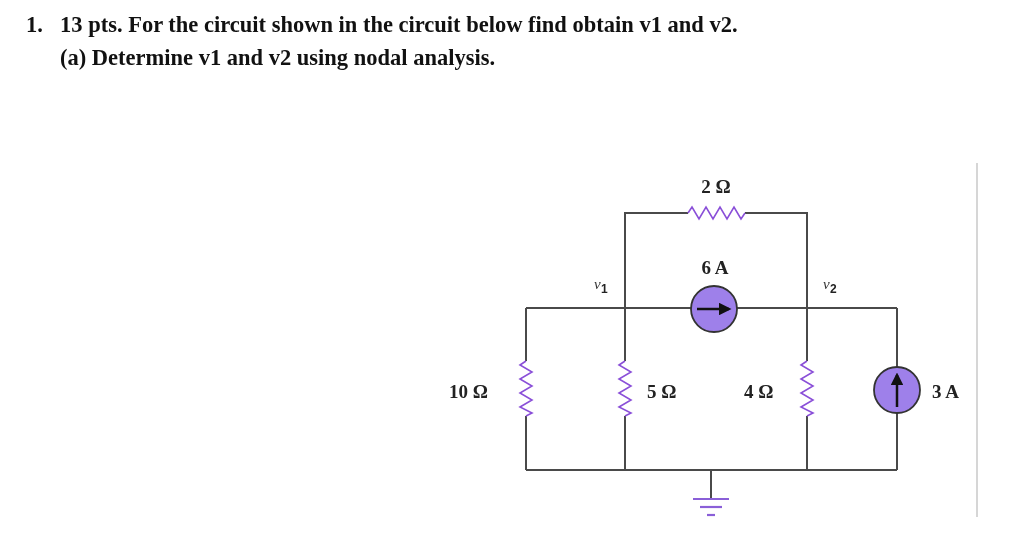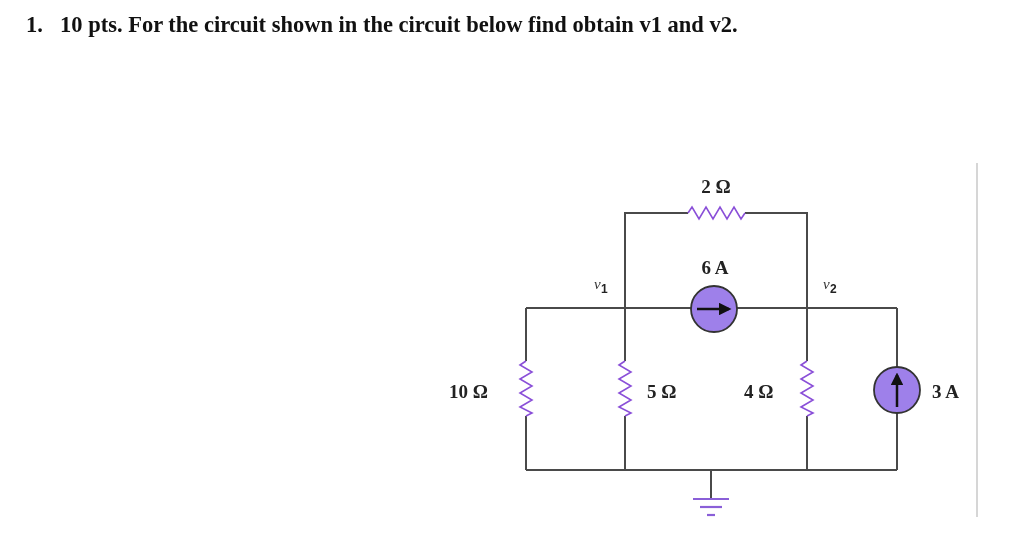--- a/index.html
+++ b/index.html
@@ -11,21 +11,22 @@
   .omega { font-weight:normal; }
   svg.circ { position:absolute; left:0; top:0; }
   .lbl { font-family:"Liberation Serif","DejaVu Serif",serif; font-weight:bold; font-size:19px; fill:#222; }
   .lbl-it { font-family:"Liberation Serif","DejaVu Serif",serif; font-style:italic; font-size:15px; fill:#333; }
   .lbl-sub { font-family:"Liberation Sans","DejaVu Sans",sans-serif; font-weight:bold; font-size:12px; fill:#222; }
 </style>
 </head>
 <body>
 
 <div class="q">
-  <div class="row"><span class="num">1.</span><span>10 pts. For the circuit shown in the circuit below find obtain v1 and v2.</span></div>
+  <div class="row"><span class="num">1.</span><span>13 pts. For the circuit shown in the circuit below find obtain v1 and v2.</span></div>
+  <div class="row indent">(a) Determine v1 and v2 using nodal analysis.</div>
 </div>
 
 <svg class="circ" width="1024" height="548" viewBox="0 0 1024 548">
   <defs>
     <marker id="ah" viewBox="0 0 10 10" refX="8" refY="5" markerWidth="5" markerHeight="5" orient="auto">
       <path d="M0,0 L10,5 L0,10 z" fill="#111"></path>
     </marker>
   </defs>
 
   <line x1="977" y1="163" x2="977" y2="517" stroke="#d6d6d6" stroke-width="2"></line>

